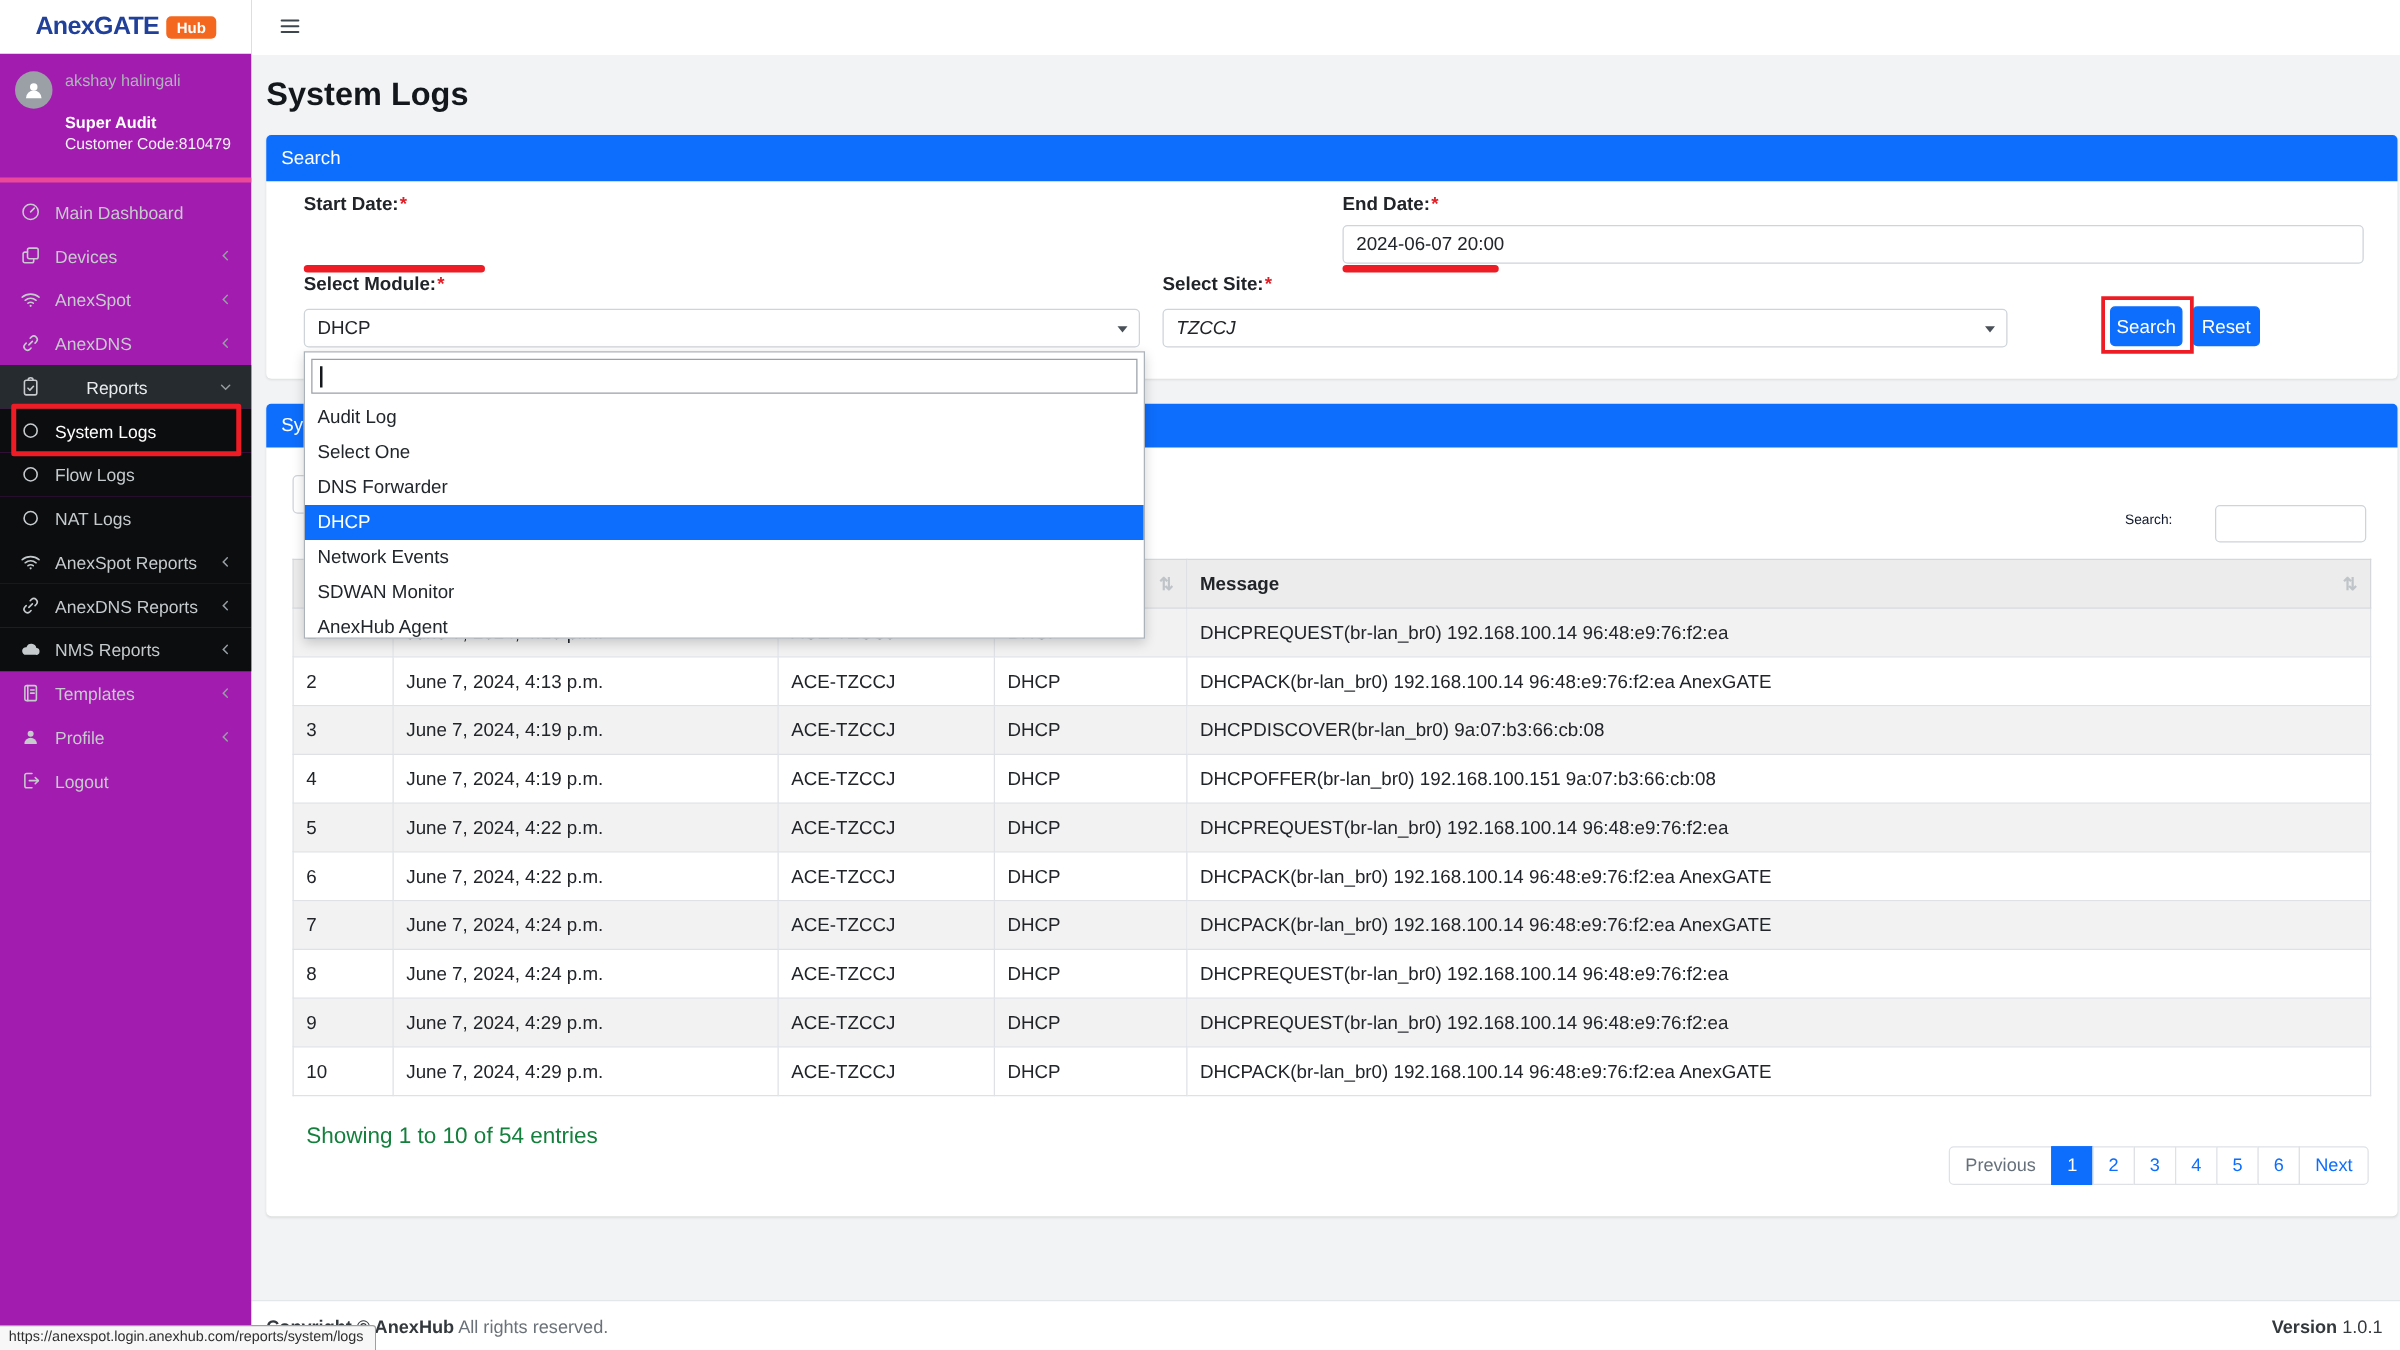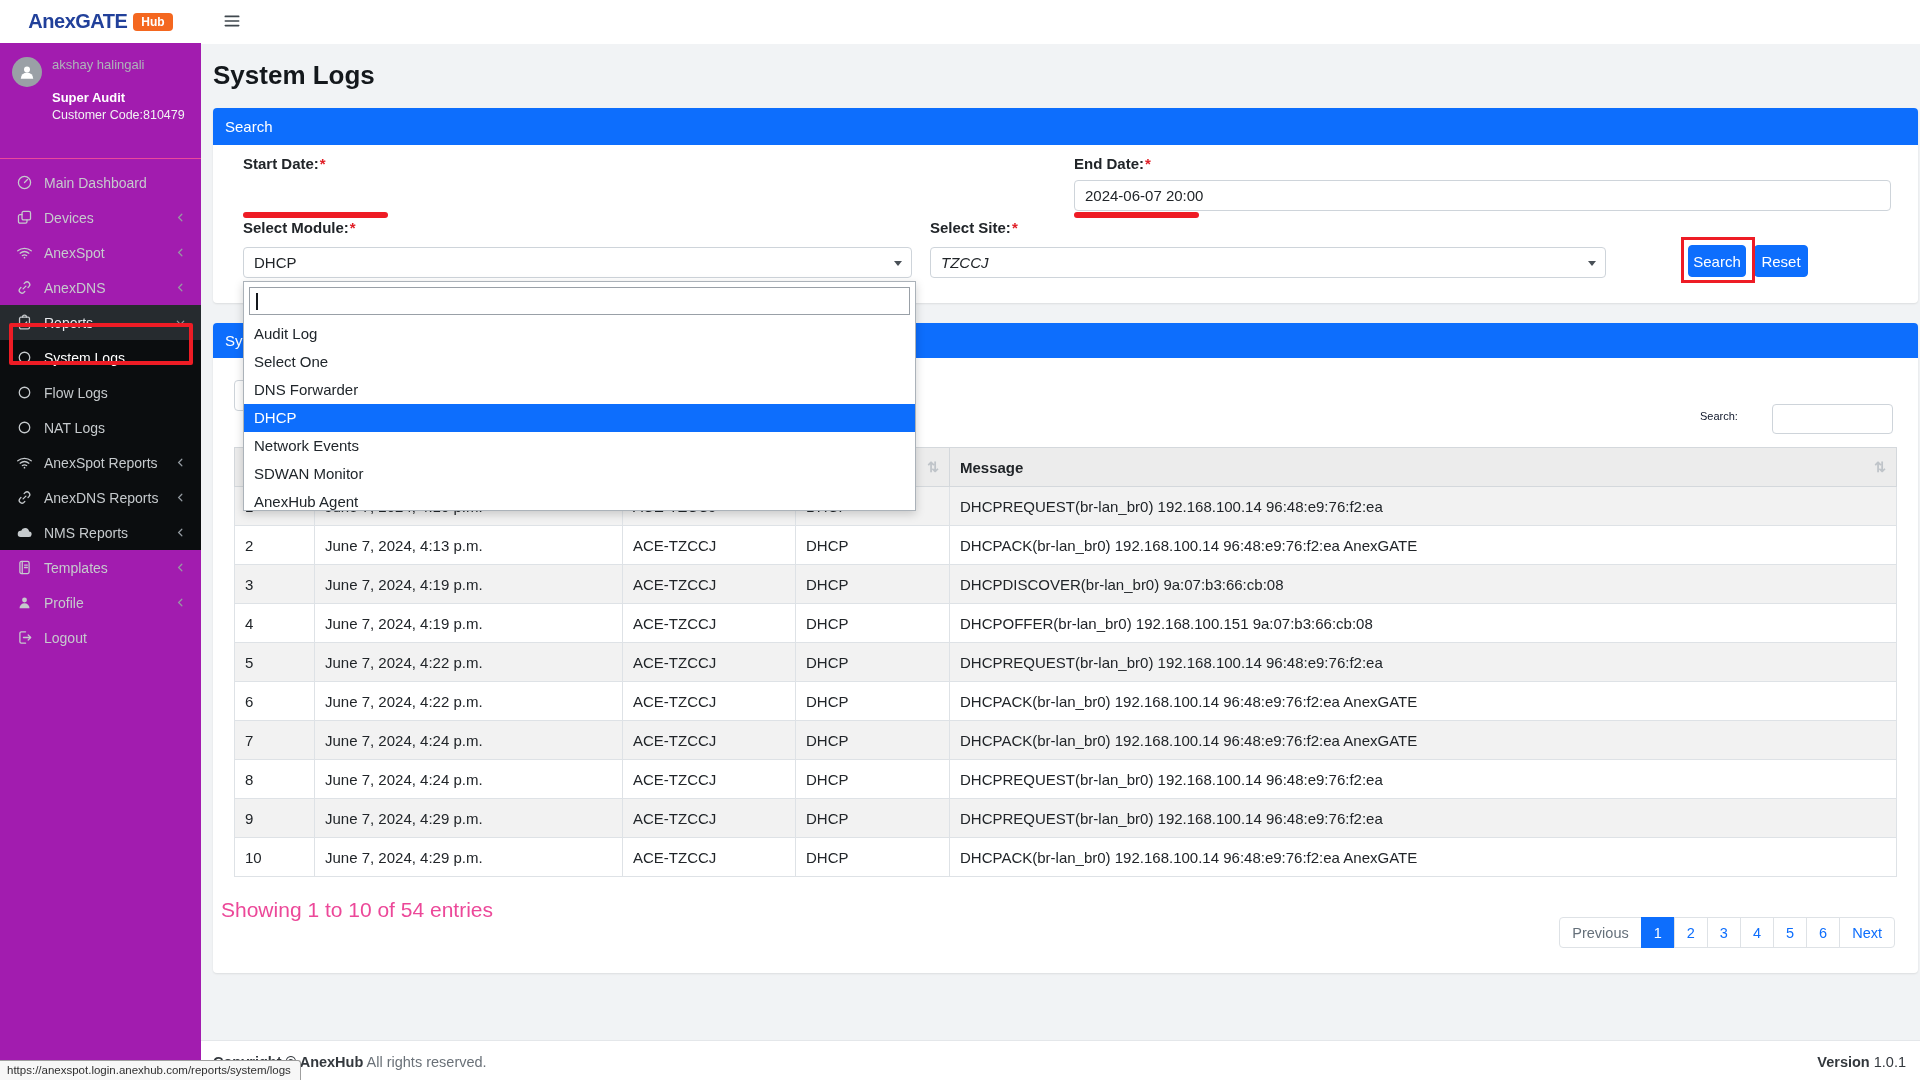--- a/index.html
+++ b/index.html
@@ -10,25 +10,25 @@
   
   .sidebar { position:absolute; left:0; top:0; width:201px; height:1080px; background:#a21caf; z-index:20; }
   .logo-bar { height:43px; background:#ffffff; display:flex; align-items:center; justify-content:center; gap:6px; cursor:pointer; }
   .logo-text { color:#21409a; font-weight:800; font-size:20px; letter-spacing:-0.5px; }
   .logo-badge { background:#f4671f; color:#fff; font-weight:700; font-size:12px; padding:2px 8px; border-radius:4px; }
   .user-block { display:flex; padding:14px 10px 12px 12px; gap:10px; }
   .avatar { width:30px; height:30px; border-radius:50%; background:#9aa0a6; display:flex; align-items:center; justify-content:center; flex:0 0 30px; }
   .u-name { color:#aeb4b9; font-size:13px; margin-bottom:18px; }
   .u-role { color:#ffffff; font-size:13px; font-weight:700; margin-bottom:3px; }
   .u-code { color:#f1f2f3; font-size:12.5px; }
-  .menu { margin-top:24px; border-top:1px solid #ec4899; padding-top:6px; }
+  .menu { margin-top:8px; border-top:4px solid #ec4899; padding-top:6px; }
   .mitem { height:35px; display:flex; align-items:center; padding:0 14px 0 16px; color:#c6cacd; font-size:14px; cursor:pointer; position:relative; }
   .mitem .micon { display:flex; margin-right:11px; color:#c6cacd; }
   .mitem .mchev { margin-left:auto; display:flex; color:#969da3; }
-  .mitem.active-parent { background:#262b2f; color:#e9ecef; }
+  .mitem.active-parent { background:#262b2f; color:#e9ecef;gap:25px; }
   .mitem.sub { background:#0b0d0f; }
   .mitem.sub.selected { color:#ffffff; }
   .sidebar-annotation { position:absolute; left:9px; top:323px; width:184px; height:42px; border:4px solid #ee1c25; border-radius:2px; z-index:40; pointer-events:none; }
 
   
   .topbar { position:absolute; left:201px; top:0; width:1719px; height:44px; background:#ffffff; }
   .hamburger { position:absolute; left:21px; top:11px; display:flex; cursor:pointer; color:#3f474e; }
 
   
   .page-title { position:absolute; left:213px; top:60px; font-size:26px; font-weight:700; color:#14181c; }
@@ -63,21 +63,21 @@
   .tsearch-label { position:absolute; left:1487px; top:87px; font-size:11px; color:#0f172a; }
   .tsearch-input { left:1559px; top:81px; width:121px; height:30px; }
 
   table.logtable { position:absolute; left:21px; top:124px; width:1663px; border-collapse:collapse; table-layout:fixed; font-size:15px; color:#212529; }
   .logtable th, .logtable td { border:1px solid #dee2e6; height:39px; padding:0 10px; text-align:left; font-weight:400; overflow:hidden; white-space:nowrap; }
   .logtable thead th { background:#ececec; font-weight:700; border-color:#d4d8dc; }
   .logtable tbody tr:nth-child(odd) td { background:#f2f2f2; }
   .th-flex { display:flex; align-items:center; justify-content:space-between; }
   .sort-ico { color:#bfc4c9; font-size:14px; margin-left:8px; cursor:pointer; }
 
-  .summary { position:absolute; left:8px; top:575px; font-size:21px; color:#ec4899; }
+  .summary { position:absolute; left:32px; top:575px; font-size:18px; color:#15803d; }
   .pager { position:absolute; right:23px; top:594px; display:flex; }
   .pg { height:31px; padding:0 12px; display:flex; align-items:center; background:#fff; border:1px solid #dee2e6; color:#0d6efd; font-size:14.5px; margin-left:-1px; cursor:pointer; }
   .pg.prev { color:#65707a; border-radius:4px 0 0 4px; margin-left:0; }
   .pg.next { border-radius:0 4px 4px 0; }
   .pg.active { background:#0d6efd; border-color:#0d6efd; color:#fff; }
 
   
   .footer { position:absolute; left:201px; top:1040px; width:1719px; height:40px; background:#ffffff; border-top:1px solid #e4e7ea; }
   .foot-left { position:absolute; left:12px; top:13px; font-size:14.5px; color:#6a7178; }
   .foot-left b { color:#33383d; }

